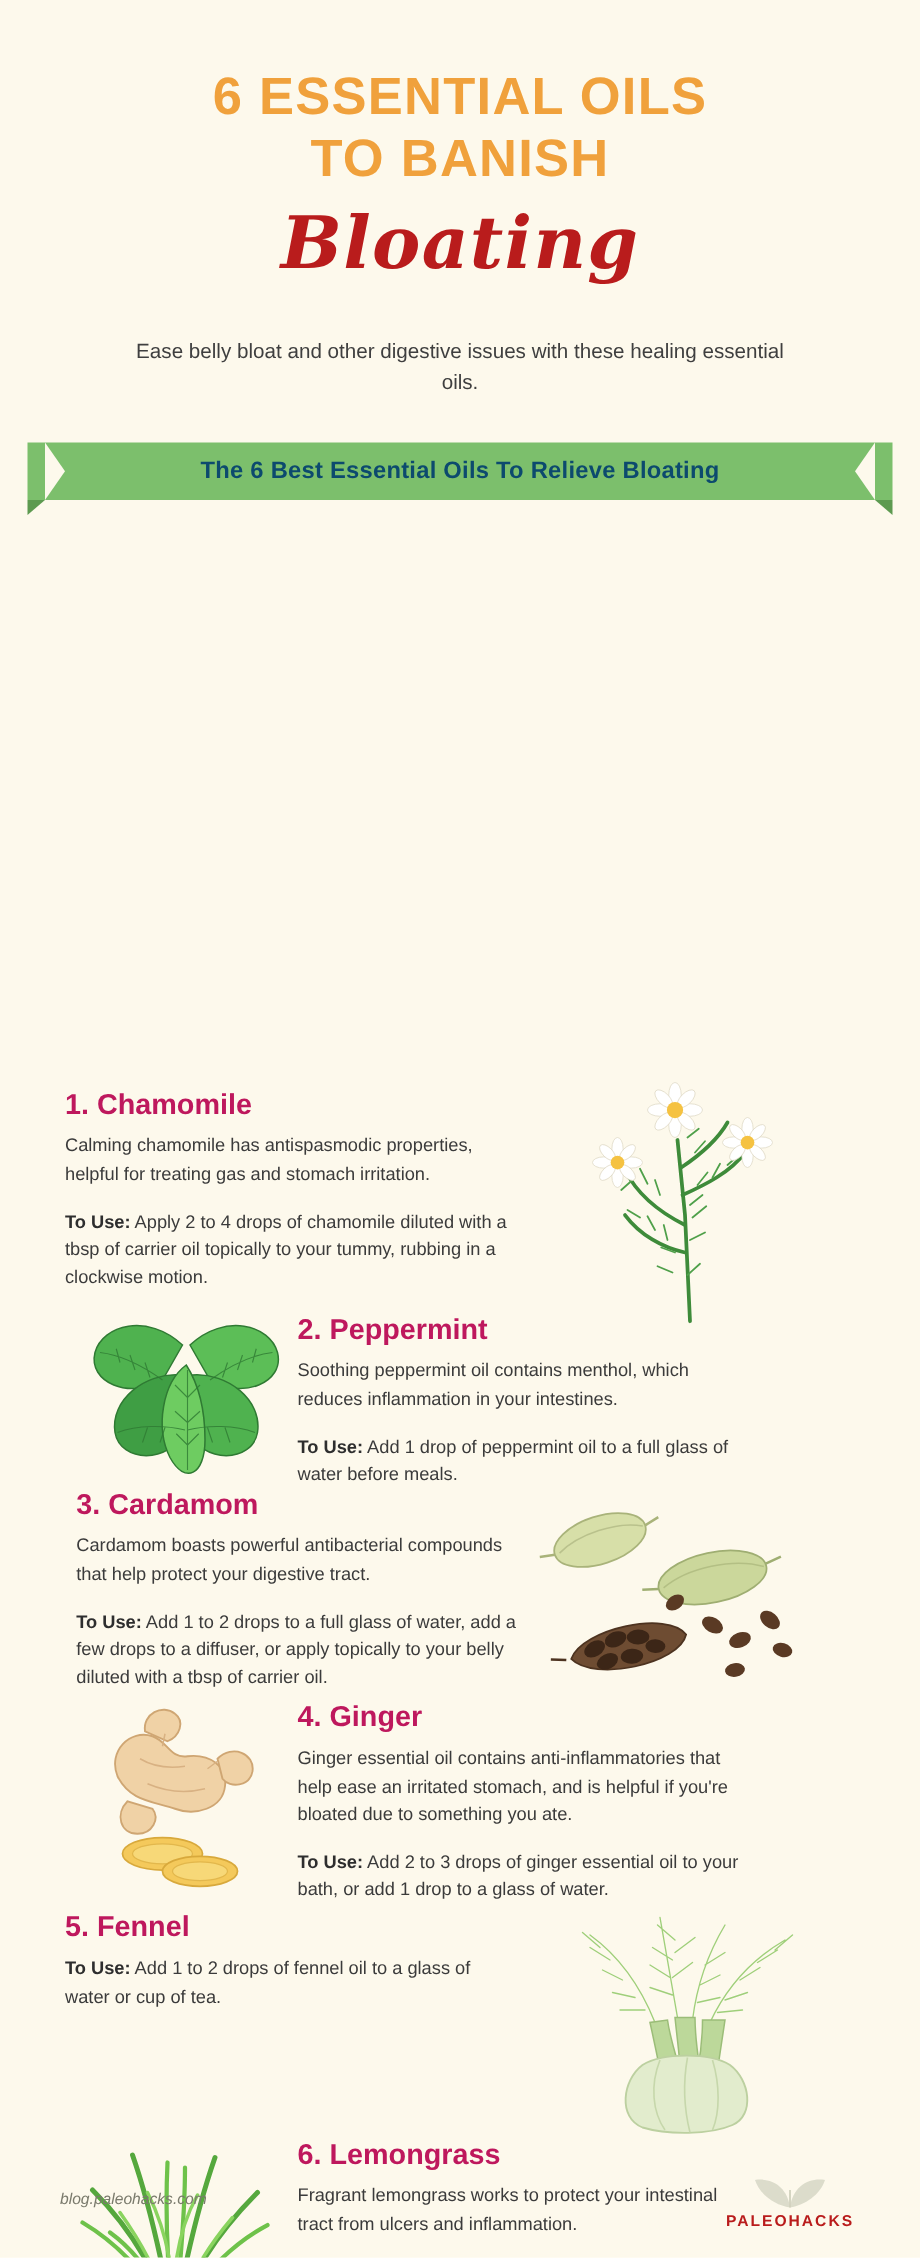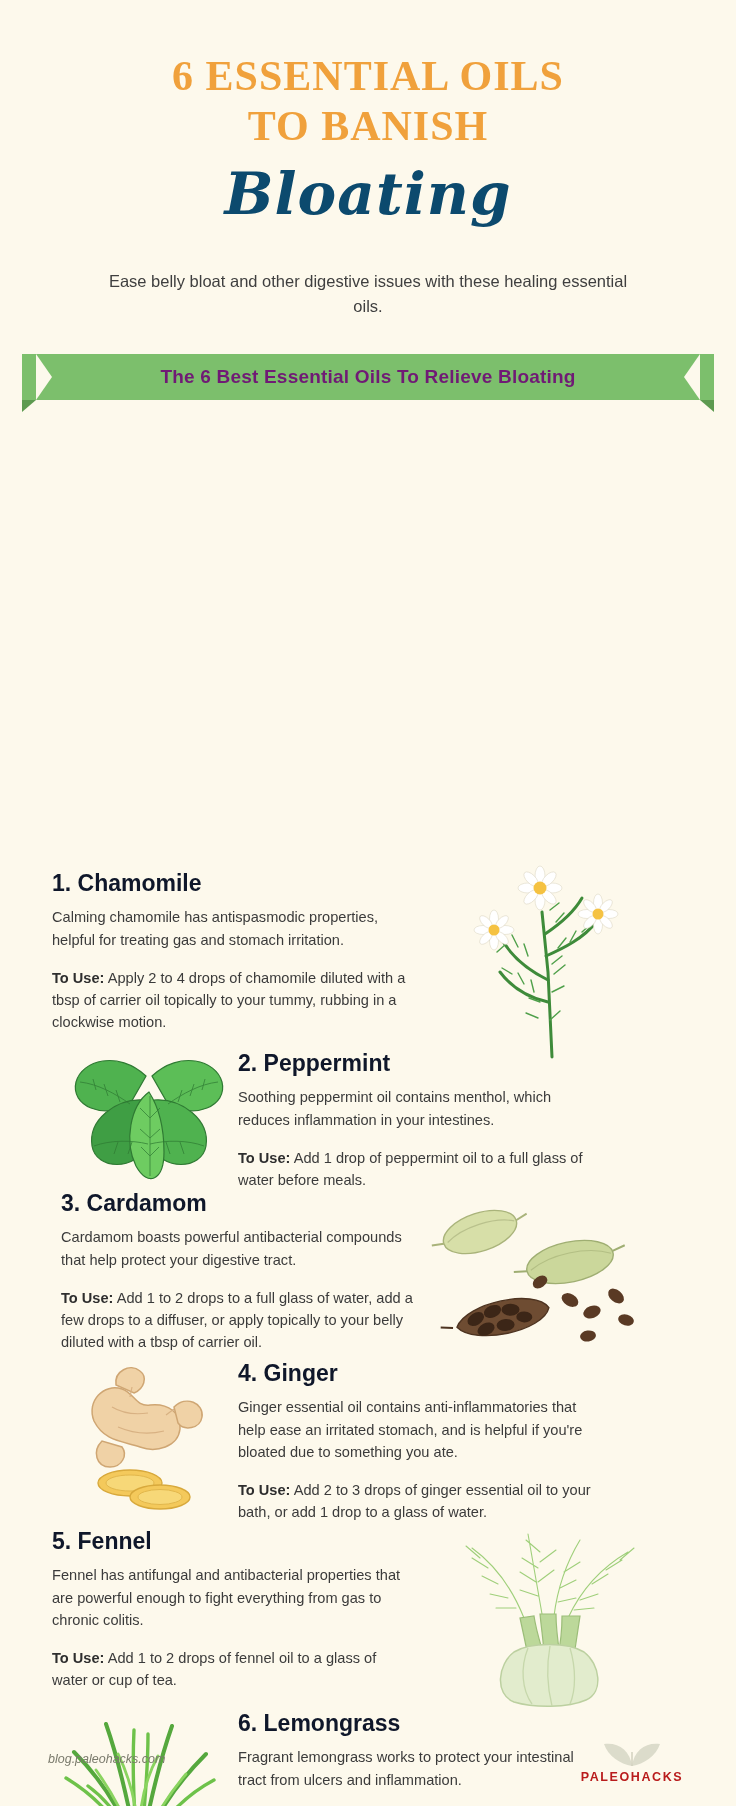--- a/index.html
+++ b/index.html
@@ -20,34 +20,34 @@
     overflow: hidden;
     box-sizing: border-box;
   }
 
   
   .header {
     padding-top: 52px;
     text-align: center;
   }
   .title-line {
-    font-family: Liberation Serif, serif;
+    font-family: Liberation Sans, sans-serif;
     font-weight: bold;
     font-size: 42px;
     letter-spacing: 1px;
     color: #f0a13c;
     line-height: 1.18;
     text-transform: uppercase;
   }
   .title-script {
     font-family: "DejaVu Serif", serif;
     font-style: italic;
     font-weight: bold;
     font-size: 58px;
-    color: #0c4a6e;
+    color: #b91c1c;
     margin-top: 12px;
     line-height: 1.1;
     letter-spacing: 1px;
   }
   .subtitle {
     margin: 42px auto 0 auto;
     width: 520px;
     font-size: 16.5px;
     color: #3f3f3f;
     line-height: 1.5;
@@ -65,21 +65,21 @@
     left: 36px;
     right: 36px;
     top: 0;
     height: 46px;
     background: #7cbf6c;
     display: flex;
     align-items: center;
     justify-content: center;
   }
   .banner-text {
-    color: #701a75;
+    color: #0c4a6e;
     font-size: 19px;
     font-weight: bold;
     letter-spacing: 0.2px;
   }
   .banner-notch {
     position: absolute;
     top: 0;
     width: 0;
     height: 0;
     border-top: 23px solid transparent;
@@ -125,21 +125,21 @@
     position: relative;
     box-sizing: border-box;
   }
   .entry-text {
     position: absolute;
     box-sizing: border-box;
   }
   .entry-title {
     font-size: 23px;
     font-weight: bold;
-    color: #0f172a;
+    color: #be185d;
     margin-bottom: 9px;
   }
   .entry-p {
     font-size: 14.6px;
     color: #3b3b3b;
     line-height: 1.52;
     margin: 0 0 16px 0;
   }
   .entry-p:last-child { margin-bottom: 0; }
   .entry-p b { color: #2e2e2e; }
@@ -364,21 +364,20 @@
           <ellipse cx="104" cy="142" rx="30" ry="12" fill="#f4c95b" stroke="#d8a93c" stroke-width="1.4"></ellipse>
           <ellipse cx="104" cy="142" rx="22" ry="7.5" fill="#f7d878" stroke="#e2b74c" stroke-width="1"></ellipse>
         </g>
       </svg>
     </div>
   </div>
 
   <div class="entry">
     <div class="entry-text" style="left:52px; top:1128px; width:360px;">
       <div class="entry-title">5. Fennel</div>
-      <p class="entry-p">Fennel has antifungal and antibacterial properties that are powerful enough to fight everything from gas to chronic colitis.</p>
       <p class="entry-p"><b>To Use:</b><span> Add 1 to 2 drops of fennel oil to a glass of water or cup of tea.</span></p>
     </div>
     <div class="art" style="left:428px; top:1118px;">
       <svg width="250" height="190" viewBox="0 0 250 190">
 
         <g stroke="#9fcf7a" stroke-width="1.1" fill="none" stroke-linecap="round">
           <path d="M96 100 C 84 70, 66 46, 44 30 M70 66 l-16 -8 M80 80 l-18 -4 M60 50 l-16 -10 M88 90 l-20 0 M52 40 l-14 -12"></path>
           <path d="M114 96 C 108 62, 104 38, 100 16 M108 64 l-16 -10 M110 50 l-16 -10 M110 78 l-18 -6 M112 34 l-14 -12 M110 64 l16 -12 M112 44 l16 -12"></path>
           <path d="M140 100 C 154 70, 176 48, 200 34 M164 66 l16 -10 M152 82 l18 -6 M178 52 l16 -10 M146 92 l20 -2 M192 42 l14 -12"></path>
           <path d="M126 98 C 130 66, 140 42, 152 22 M132 70 l16 -8 M136 54 l16 -10 M130 84 l18 -4"></path>

